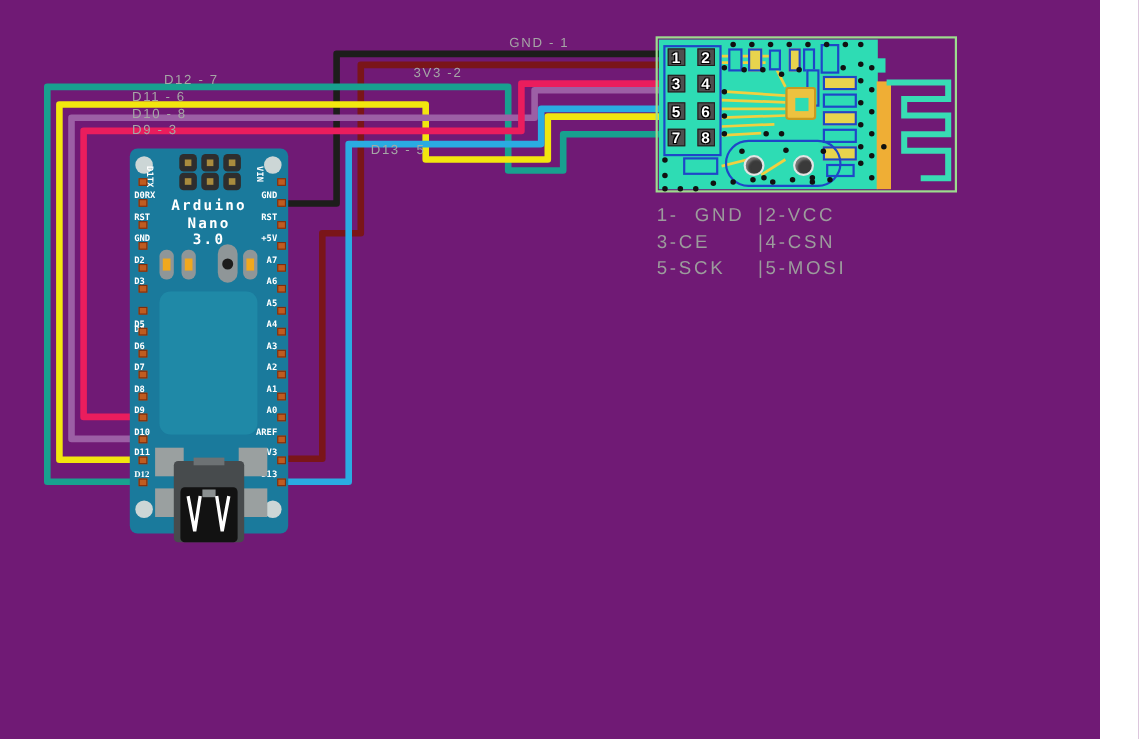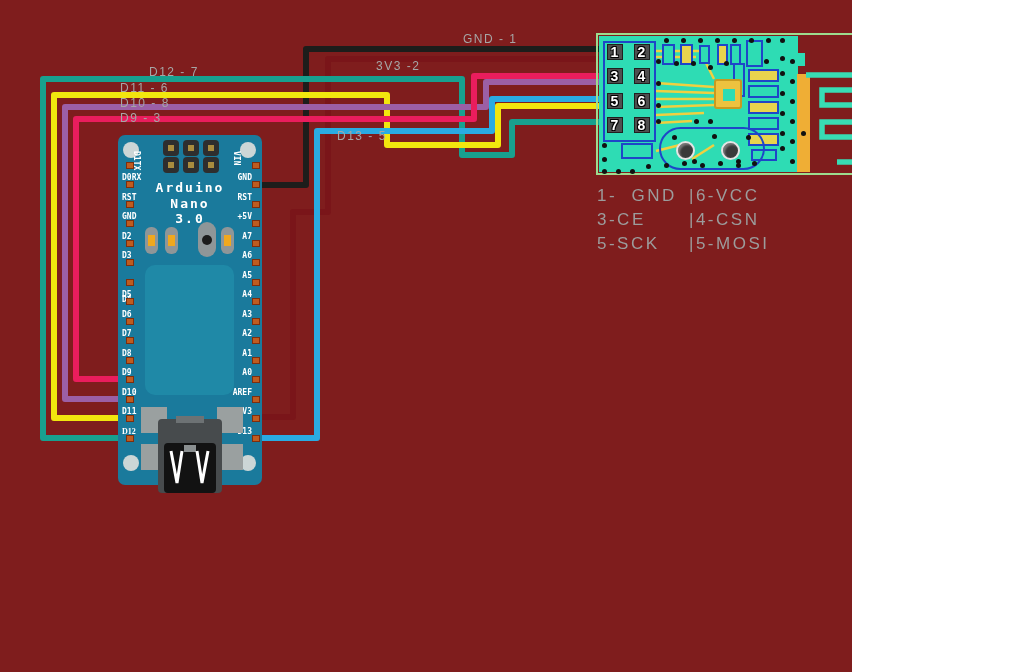--- a/index.html
+++ b/index.html
@@ -1,16 +1,16 @@
 <!DOCTYPE html>
 <html><head>
 <meta charset="utf-8">
 <style>
   html,body{margin:0;padding:0;background:#fff;}
-  .canvas{position:relative;width:852px;height:672px;background:#7f1d1d;overflow:hidden;
+  .canvas{position:relative;width:1000px;height:672px;background:#701a75;overflow:hidden;
           font-family:"Liberation Sans",sans-serif;}
   svg{position:absolute;left:0;top:0;}
   .wire-label{position:absolute;font-size:12px;color:#a6a6a6;letter-spacing:1.5px;white-space:pre;}
 
   
   .arduino{position:absolute;left:118px;top:135px;width:144px;height:350px;
            background:#1a7a9c;border-radius:7px;}
   .hole{position:absolute;width:16px;height:16px;border-radius:50%;background:#ccd6d6;}
   .icsp-pin{position:absolute;width:16px;height:16px;border-radius:4px;background:#2e2e2e;}
   .icsp-pin::after{content:"";position:absolute;left:5px;top:5px;width:6px;height:6px;background:#a98c3e;}
@@ -284,17 +284,17 @@
         <div class="via" style="left: 75.5px; top: 101.5px;"></div>
         <div class="via" style="left: 95.5px; top: 125.5px;"></div>
         <div class="via" style="left: 115.5px; top: 100.5px;"></div>
         <div class="via" style="left: 139.5px; top: 125.5px;"></div>
         <div class="via" style="left: 149.5px; top: 101.5px;"></div>
         <div class="via" style="left: 204.5px; top: 97.5px;"></div>
       </div>
   </div>
 
   <div class="legend" id="legend">
-      <div class="legend-row"><span class="legend-left">1-  GND</span><span>|6-VCC</span></div>
+      <div class="legend-row"><span class="legend-left">1-  GND</span><span>|2-VCC</span></div>
       <div class="legend-row"><span class="legend-left">3-CE</span><span>|4-CSN</span></div>
       <div class="legend-row"><span class="legend-left">5-SCK</span><span>|5-MOSI</span></div>
     </div>
 </div>
 
 </body></html>

